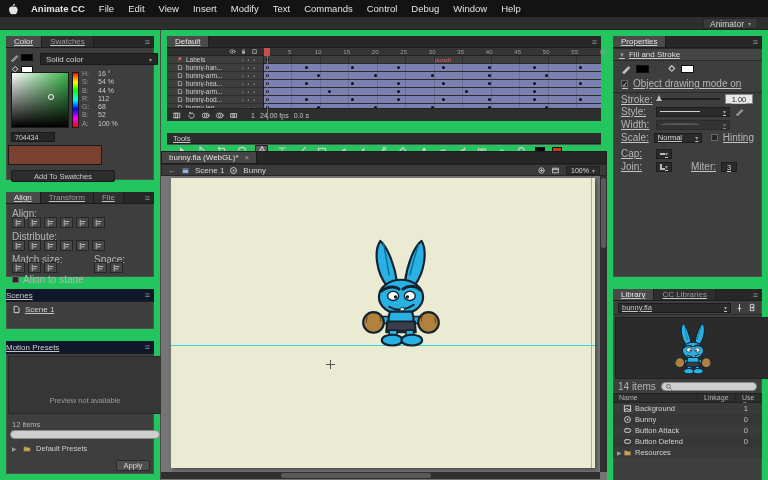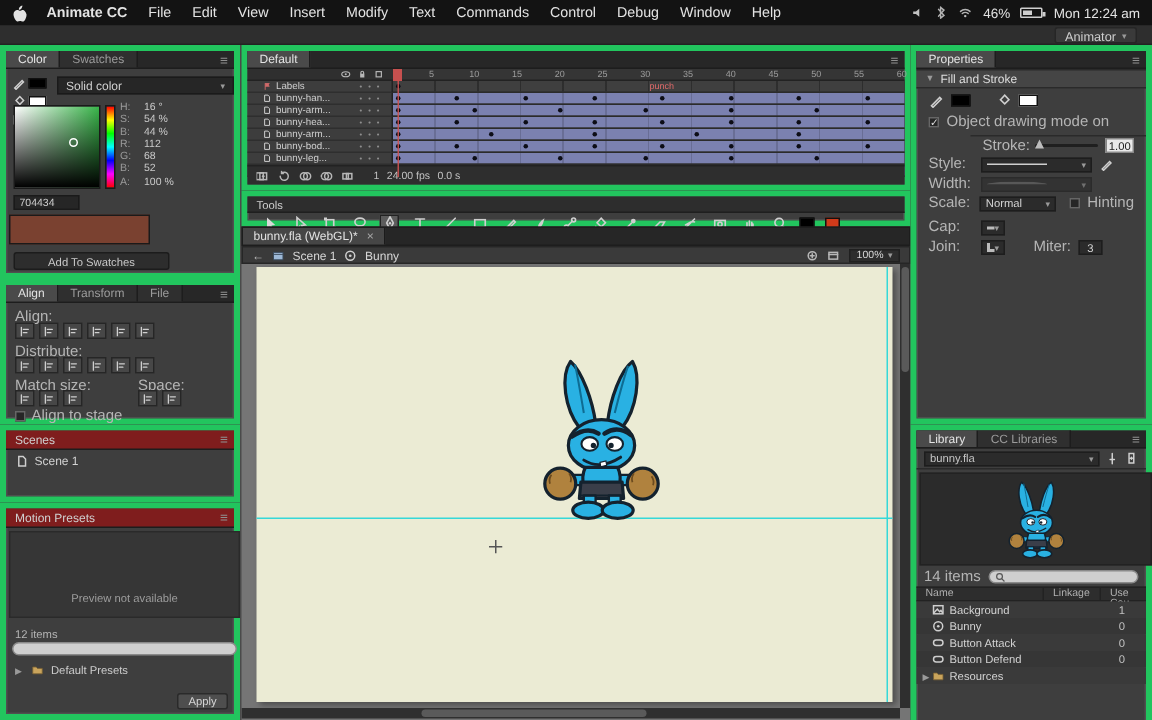--- a/index.html
+++ b/index.html
@@ -14,26 +14,26 @@
   #menu-status { margin-left:auto; display:flex; align-items:center; gap:7px; color:#e3e3e3; font-size:9px; }
   .batt { position:relative; width:15px; height:7px; border:1px solid #cfcfcf; border-radius:1px; }
   .batt::after { content:""; position:absolute; right:-3px; top:1.5px; width:2px; height:3px; background:#cfcfcf; }
   .batt i { position:absolute; left:1px; top:1px; bottom:1px; width:45%; background:#cfcfcf; }
 
   
   #appbar { position:absolute; left:0; top:17px; width:768px; height:13px; background:#2e2e2e; border-bottom:1px solid #222;padding-left:40px; }
   #workspace { position:absolute; right:10px; top:1px; height:11px; display:flex; gap:4px; align-items:center; color:#cfcfcf; font-size:8.5px; padding:0 6px; background:#3a3a3a; border:1px solid #262626; border-radius:2px; }
 
   
-  .panel { position:absolute; background:#3e3e3e; border:4px solid #22c55e; box-shadow:0 0 0 1px #4f4f4f inset; }
+  .panel { position:absolute; background:#3e3e3e; border:6px solid #22c55e; box-shadow:0 0 0 1px #4f4f4f inset;text-decoration:underline; }
   .tabbar { height:12px; background:#272727; display:flex; align-items:stretch; border-bottom:1px solid #1d1d1d; position:relative; }
   .tab { padding:0 8px; font-size:8px; line-height:12px; color:#9b9b9b; background:#2f2f2f; border-right:1px solid #1d1d1d; white-space:nowrap; }
   .tab.active { background:#4a4a4a; color:#e4e4e4; }
   .pmenu { position:absolute; right:4px; top:0; line-height:12px; color:#8f8f8f; font-size:9px; }
-  .titlebar { height:13px; background:#7f1d1d; border-bottom:1px solid #1d1d1d; color:#cfcfcf; font-size:8px; line-height:13px; padding-left:6px; }
+  .titlebar { height:13px; background:#0f172a; border-bottom:1px solid #1d1d1d; color:#cfcfcf; font-size:8px; line-height:13px; }
   .lbl { color:#b5b5b5; font-size:10px; }
   .well { background:#262626; border:1px solid #1a1a1a; color:#cfcfcf; }
   .chev { color:#9a9a9a; font-size:6px; }
 
   
   #color-panel { left:0; top:30px; width:160px; height:156px; }
   #color-proxies { position:absolute; left:4px; top:17px; width:26px; }
   .proxy { display:flex; align-items:center; gap:2px; margin-bottom:3px; }
   .proxy .sw { width:12px; height:7px; border:1px solid #111; }
   #bw-swap { color:#aaa; font-size:8px; letter-spacing:2px; margin-top:1px; }
@@ -170,45 +170,20 @@
       <span class="mitem">View</span>
       <span class="mitem">Insert</span>
       <span class="mitem">Modify</span>
       <span class="mitem">Text</span>
       <span class="mitem">Commands</span>
       <span class="mitem">Control</span>
       <span class="mitem">Debug</span>
       <span class="mitem">Window</span>
       <span class="mitem">Help</span>
     </div>
-  <div id="menu-status">
-    <span id="status-icons" style="display:flex;gap:7px;align-items:center;">
-        <span class="fic">
-          <svg viewBox="0 0 10 10" width="9" height="9">
-            <path d="M2,4 H4 L6.5,2 V8 L4,6 H2 Z" fill="#e0e0e0"></path>
-          </svg>
-        </span>
-        <span class="fic">
-          <svg viewBox="0 0 10 10" width="9" height="9">
-            <path d="M4.5,1 L7,3 L3,7.5 M4.5,9 L7,7 L3,2.5 M4.5,0.8 V9" stroke="#cfcfcf" stroke-width="1.1" fill="none" stroke-linecap="round"></path>
-          </svg>
-        </span>
-        <span class="fic">
-          <svg viewBox="0 0 10 10" width="9" height="9">
-            <path d="M1.5,4 a5,5 0 0 1 7,0 M2.8,5.6 a3.2,3.2 0 0 1 4.4,0" stroke="#cfcfcf" stroke-width="1.1" fill="none" stroke-linecap="round"></path>
-            <circle cx="5" cy="7.5" r="0.9" fill="#e0e0e0"></circle>
-          </svg>
-        </span>
-      </span>
-    <span>46%</span>
-    <span class="batt">
-        <i></i>
-      </span>
-    <span>Mon 12:24 am</span>
-  </div>
 </div>
 
 <div id="appbar">
   <div id="workspace">
     <span>Animator</span>
     <span class="chev">▾</span>
   </div>
 </div>
 
 <div class="panel" id="color-panel">
@@ -876,21 +851,21 @@
         <svg viewBox="0 0 10 10" width="10" height="10">
           <path d="M3,4.5 L5.8,1.5 L8.6,4.5 L5.8,7.3 Z" stroke="#cfcfcf" stroke-width="1.1" fill="none" stroke-linecap="round"></path>
         </svg>
       </span>
     <span class="sw" style="width:13px;height:8px;border:1px solid #111;background:#fff;"></span>
   </div>
   <div class="prow">
     <span class="cb">✓</span>
     <span class="lbl" style="width:auto;">Object drawing mode on</span>
   </div>
-  <div class="prow" style="border-top:1px solid #2a2a2a;margin-top:2px;margin-left:36px;">
+  <div class="prow" style="border-top:1px solid #2a2a2a;margin-top:2px;">
     <span class="lbl">Stroke:</span>
     <span class="slider">
         <i></i>
       </span>
     <span id="stroke-val">1.00</span>
   </div>
   <div class="prow">
     <span class="lbl">Style:</span>
     <span class="dd" style="width:74px;">
         <span class="linepreview"></span>

